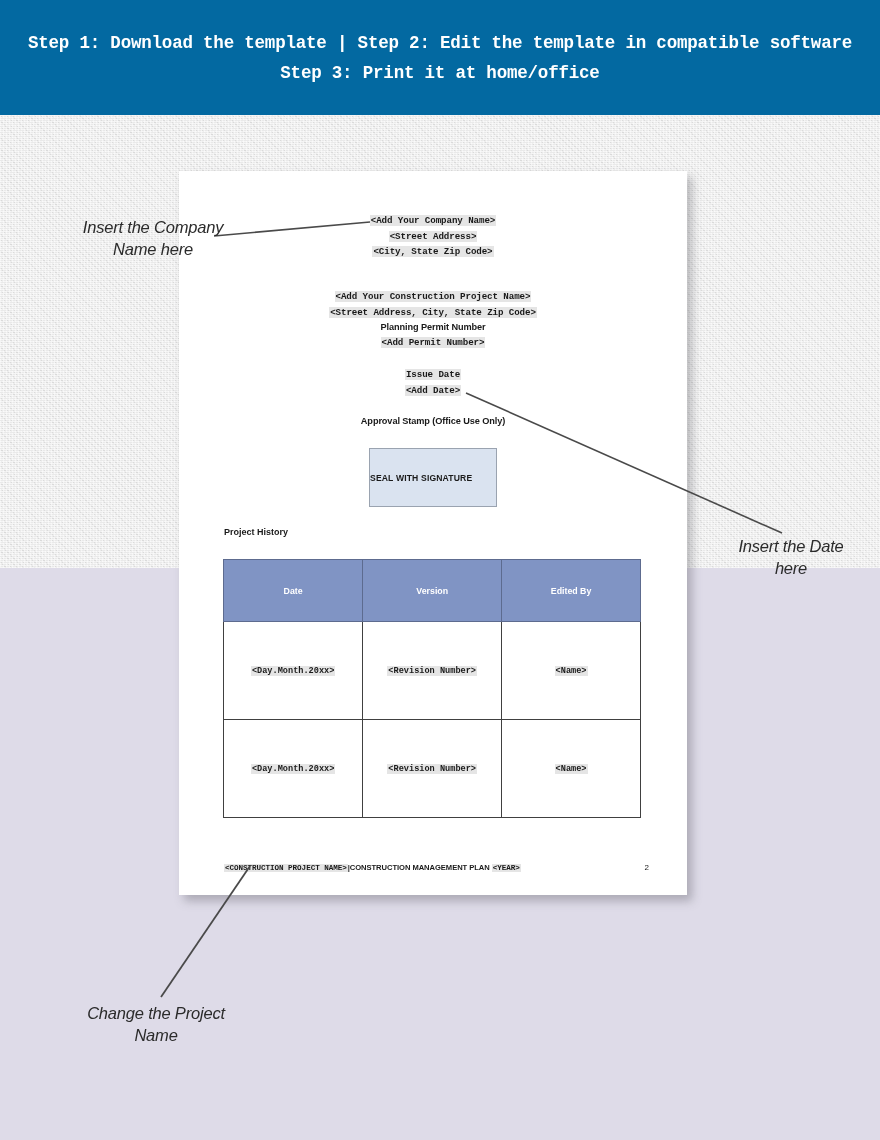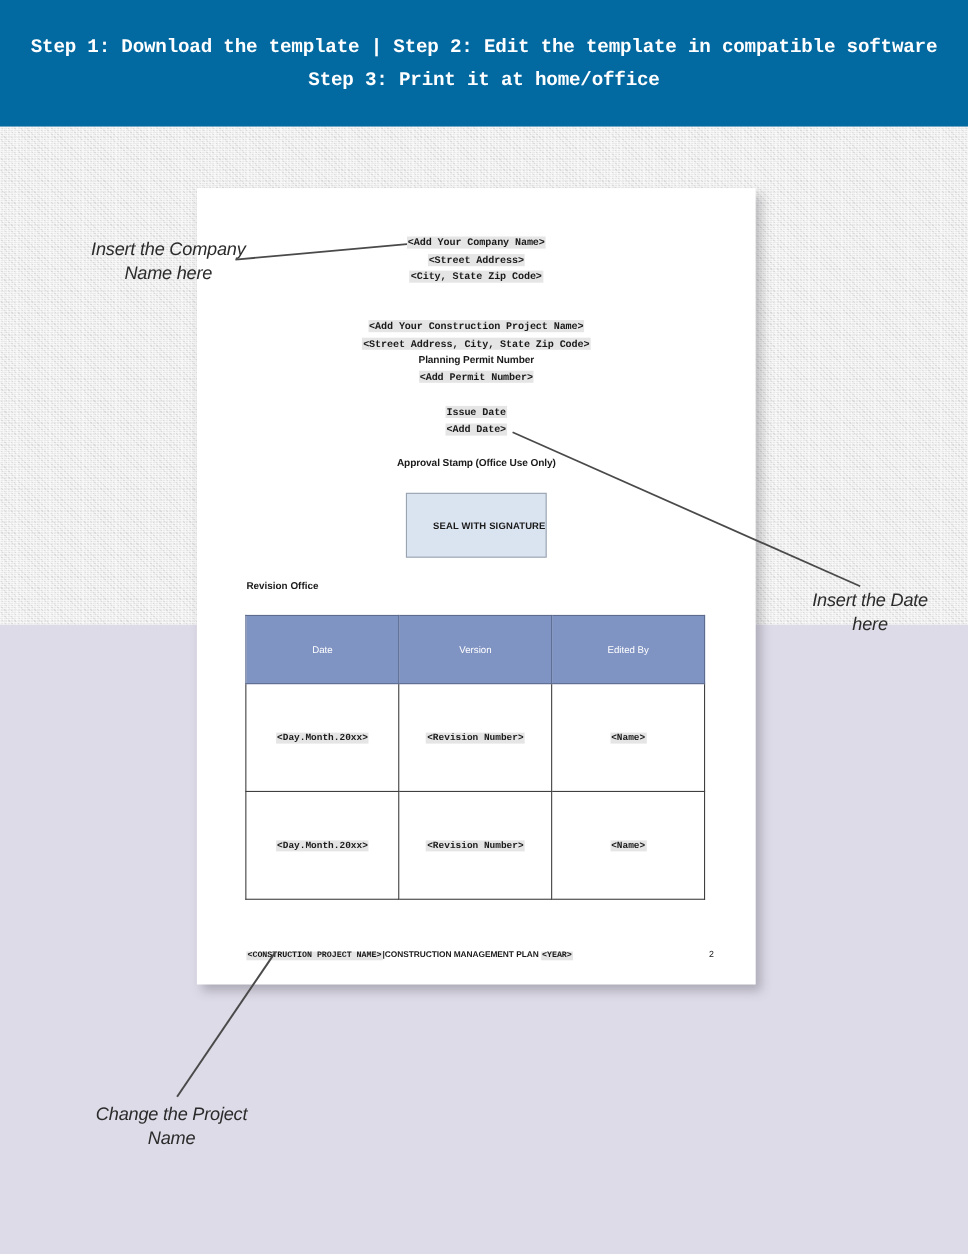--- a/index.html
+++ b/index.html
@@ -93,21 +93,21 @@
   #seal-box {
     position: absolute;
     left: 190px;
     top: 277px;
     width: 126px;
     height: 57px;
     background: #dae3f0;
     border: 1px solid #9aa3b0;
     display: flex;
     align-items: center;
-    justify-content: flex-end;
+    justify-content: flex-start;
     font-size: 8.6px;
     font-weight: bold;
     color: #1a1a1a;
     letter-spacing: 0.15px;
   }
 
   #revision-title {
     position: absolute;
     left: 45px;
     top: 356px;
@@ -122,21 +122,21 @@
     left: 44px;
     top: 388px;
     width: 418px;
     border-collapse: collapse;
     table-layout: fixed;
   }
   #revision-table th {
     background: #8094c4;
     color: #ffffff;
     font-size: 8.8px;
-    font-weight: normal;
+    font-weight: bold;
     height: 59px;
     border: 1px solid #5d6b8f;
     text-align: center;
     vertical-align: middle;
   }
   #revision-table td {
     height: 95px;
     border: 1px solid #404040;
     text-align: center;
     vertical-align: middle;
@@ -217,21 +217,21 @@
     <div>Planning Permit Number</div>
     <div><span class="hl">&lt;Add Permit Number&gt;</span></div>
   </div>
 
   <div id="stamp-label" class="doc-center">Approval Stamp (Office Use Only)</div>
 
   <div id="seal-box">
     <span>SEAL WITH SIGNATURE</span>
   </div>
 
-  <div id="revision-title">Revision Office</div>
+  <div id="revision-title">Project History</div>
 
   <table id="revision-table">
     <colgroup>
       <col style="width:33.4%">
       <col style="width:33.3%">
       <col style="width:33.3%">
     </colgroup>
     <thead>
       <tr>
         <th>Date</th>

